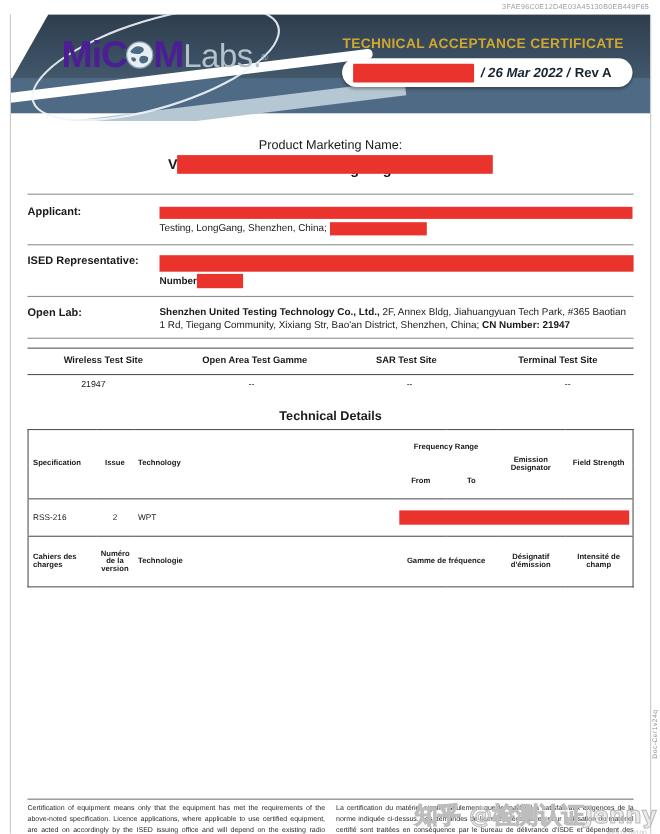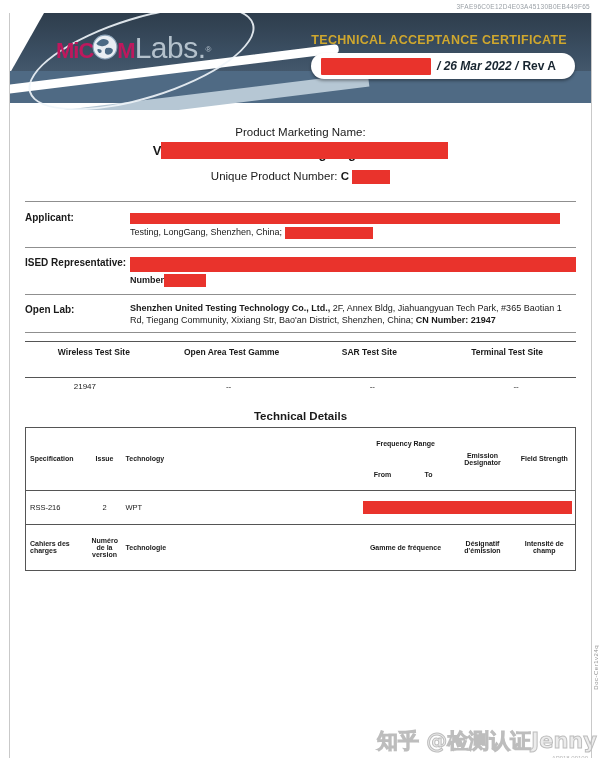--- a/index.html
+++ b/index.html
@@ -19,21 +19,21 @@
                clip-path:polygon(34px 0, 100% 0, 100% 100%, 0 100%); z-index:1; }
   .band-mid { position:absolute; top:58px; left:0; right:0; height:32px; background:#4f6a84; z-index:2; }
   .swoosh-white { position:absolute; top:53px; left:-30px; width:360px; height:9px; background:#ffffff;
                   transform:rotate(-7deg); z-index:3; border-radius:4px; }
   .swoosh-light { position:absolute; top:84px; left:-40px; width:400px; height:14px; background:#b6c7d4;
                   transform:rotate(-7deg); z-index:3; }
   .orbit { position:absolute; left:14px; top:4px; width:235px; height:82px;
            border:2.5px solid rgba(240,245,249,.9); border-radius:50%;
            transform:rotate(-17deg); z-index:4; }
   .logo { position:absolute; left:46px; top:18px; z-index:5; white-space:nowrap; }
-  .logo-main { font-size:22px; font-weight:bold; color:#be185d; letter-spacing:-1px; }
+  .logo-main { font-size:34px; font-weight:bold; color:#4c1d95; letter-spacing:-1px; }
   .globe { display:inline-block; width:26px; height:26px; vertical-align:-2px; margin:0 -1px; }
   .logo-labs { font-size:30px; color:#b4c1cc; letter-spacing:-.5px; }
   .logo-reg { font-size:8px; color:#b4c1cc; }
   .gold-title { position:absolute; top:20px; right:24px; z-index:6; font-size:12.5px; font-weight:bold;
                 color:#cfa72e; letter-spacing:.3px; }
   .pill { position:absolute; top:40px; right:16px; z-index:6; width:264px; height:26px; background:#ffffff;
           border-radius:13px; box-shadow:0 2px 3px rgba(0,0,0,.35); display:flex; align-items:center;
           padding:0 10px; }
   .pill-date { font-size:12px; font-weight:bold; font-style:italic; color:#17242f; margin-left:6px; }
   .pill-rev { font-size:12px; font-weight:bold; color:#17242f; margin-left:4px; }
@@ -55,30 +55,30 @@
   .center-label { text-align:center; font-size:11.5px; margin-top:16px; }
   .name-line { text-align:center; margin-top:3px; height:20px; position:relative; }
   .name-prefix { font-size:13px; font-weight:bold; position:relative; z-index:2; vertical-align:middle; }
   .name-peek { position:absolute; left:calc(50% + 18px); top:5px; z-index:1; font-size:13px;
                font-weight:bold; letter-spacing:9px; color:#111; }
   .number-line { text-align:center; margin-top:9px; font-size:11.5px; height:16px; }
   .number-prefix { font-weight:bold; }
 
   .rule { border-top:1px solid #8f8f8f; height:0; margin-left:15px; margin-right:15px; }
 
-  .field-row { display:flex; padding:0 15px; }
+  .field-row { display:flex; padding:0 15px;gap:15px; }
   .field-label { width:105px; font-size:10px; font-weight:bold; flex:none; padding-top:2px; }
   .field-value { flex:1; font-size:9px; line-height:1.4; }
   .line2 { margin-top:2px; font-size:9px; }
   .b { font-weight:bold; }
 
   
   .sites { margin:8px 15px 0 15px; border-top:1px solid #555; font-size:8.5px; }
   .sites-row { display:grid; grid-template-columns:repeat(4,1fr); text-align:center; }
-  .sites-head { font-weight:bold; padding:5px 0 20px 0; border-bottom:1px solid #555; }
+  .sites-head { font-weight:bold; padding:5px 0 8px 0; border-bottom:1px solid #555; }
   .sites-data { padding:4px 0 5px 0; font-size:8px;gap:24px; }
 
   .tech-title { text-align:center; font-size:11.5px; font-weight:bold; margin-top:14px; }
 
   table.tech { width:550px; margin:5px auto 0 auto; border-collapse:collapse; border:1px solid #555;
                table-layout:fixed; }
   table.tech th, table.tech td { padding:12px 4px; vertical-align:middle; }
   table.tech th { font-size:7px; font-weight:bold; }
   .th-left { text-align:left; }
   .th-center { text-align:center; }
@@ -130,25 +130,20 @@
       <span class="pill-date">/ 26 Mar 2022 /</span>
       <span class="pill-rev">Rev A</span>
     </div>
 
   </div>
 
   <div class="center-label">Product Marketing Name:</div>
   <div class="name-line">
     <span class="name-peek">g g</span>
     <span class="name-prefix">V</span><span class="bar bar-name"></span>
-  </div>
-  <div class="number-line">
-    <span>Unique Product Number:</span>
-    <span class="number-prefix">C</span>
-    <span class="bar bar-number"></span>
   </div>
 
   <div class="rule" style="margin-top:15px"></div>
 
   <div class="field-row" style="margin-top:8px">
     <div class="field-label">Applicant:</div>
     <div class="field-value">
       <span class="bar bar-block" style="margin-top:3px"></span>
       <div class="line2">
         <span>Testing, LongGang, Shenzhen, China;</span>

